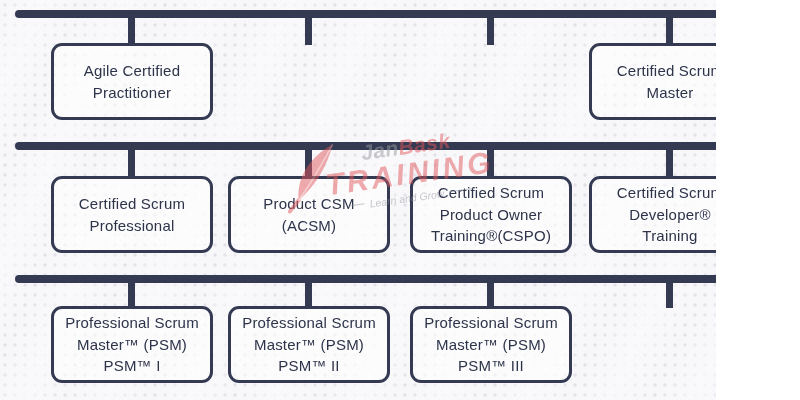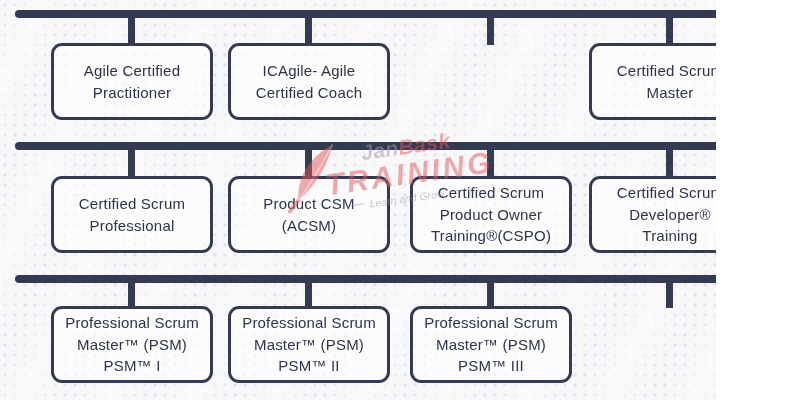--- a/index.html
+++ b/index.html
@@ -67,24 +67,20 @@
 
   <div class="stem s3 sc1"></div>
   <div class="stem s3 sc2"></div>
   <div class="stem s3 sc3"></div>
   <div class="stem s3 sc4"></div>
 
   <div class="box r1 c1">
     <span class="lbl">Agile Certified
 Practitioner</span>
   </div>
-  <div class="box r1 c2">
-    <span class="lbl">ICAgile- Agile
-Certified Coach</span>
-  </div>
   <div class="box r1 c4">
     <span class="lbl">Certified Scrum
 Master</span>
   </div>
 
   <div class="box r2 c1">
     <span class="lbl">Certified Scrum
 Professional</span>
   </div>
   <div class="box r2 c2">

